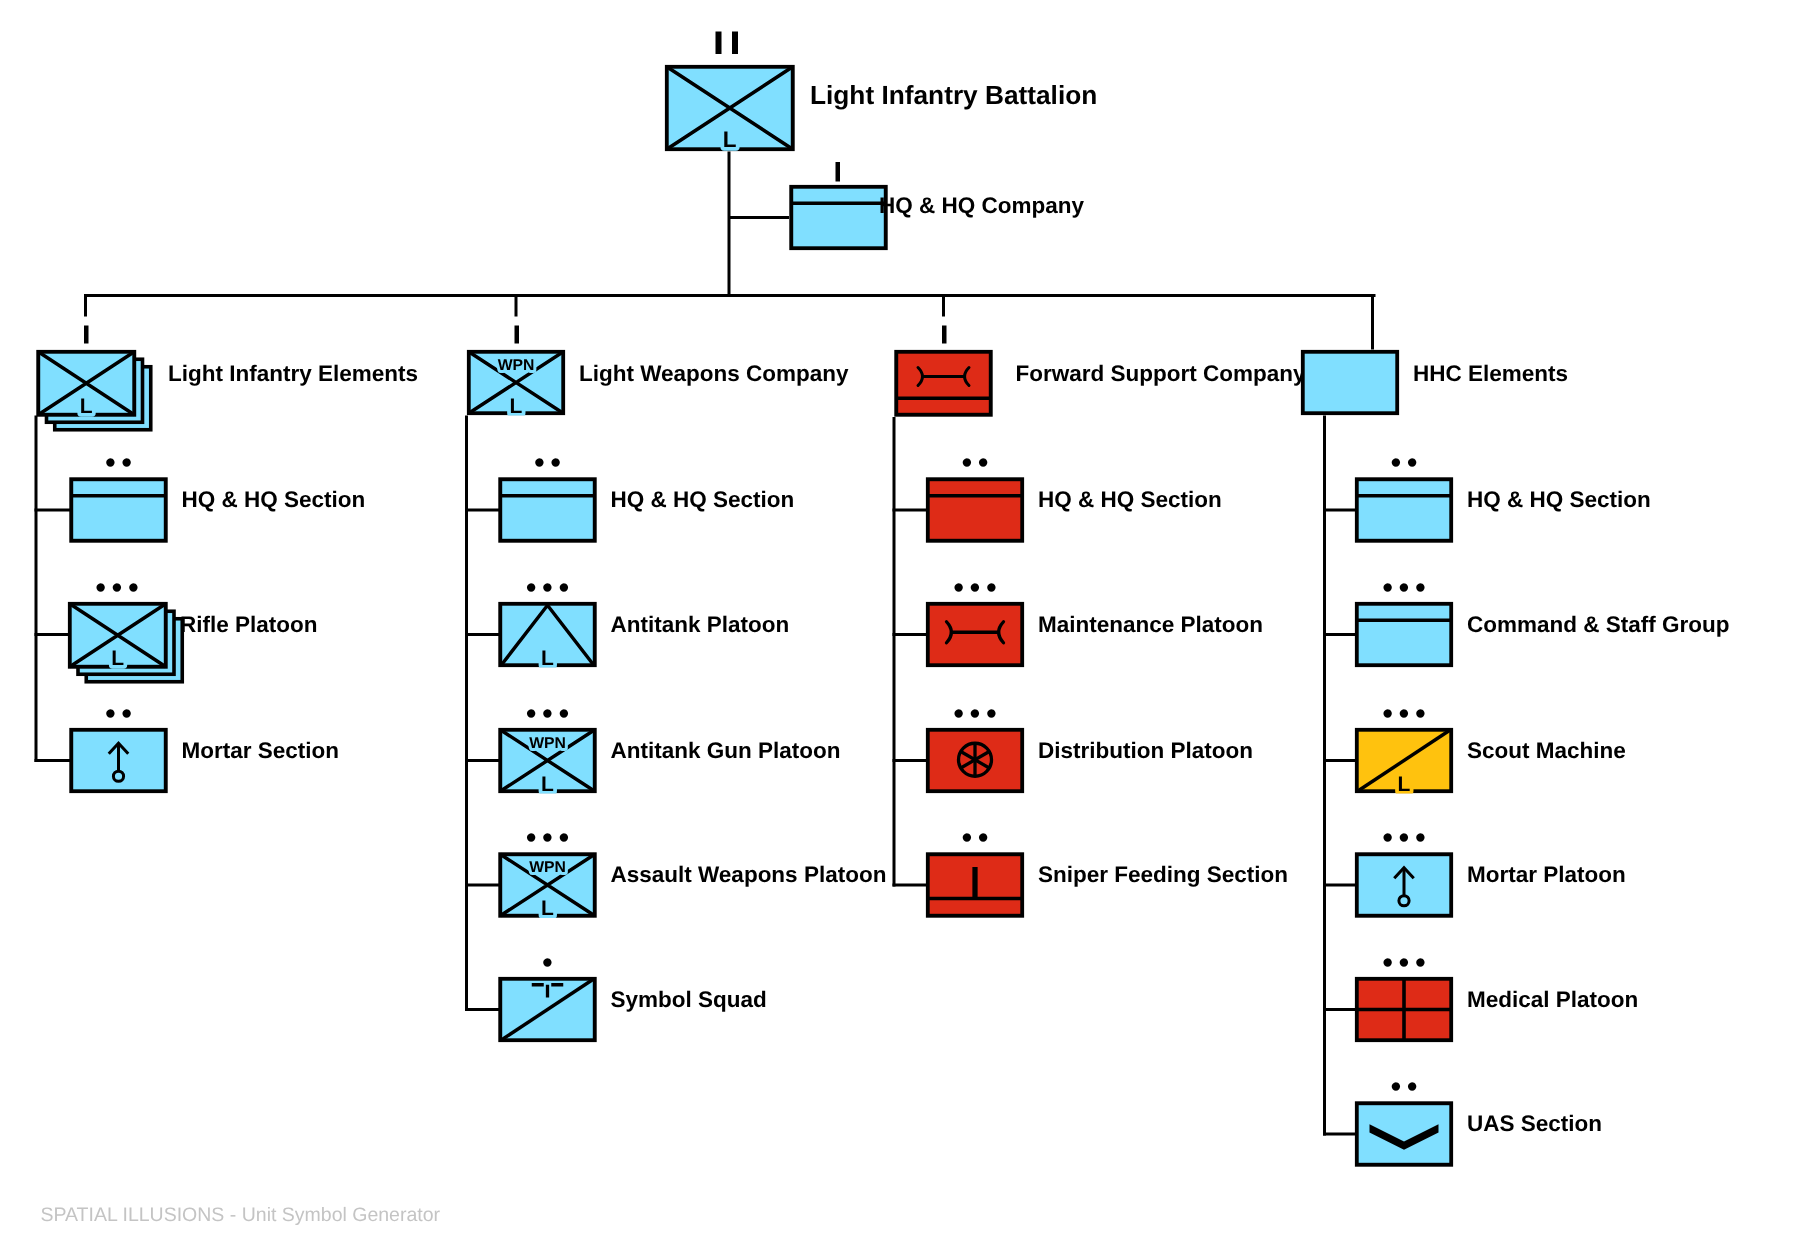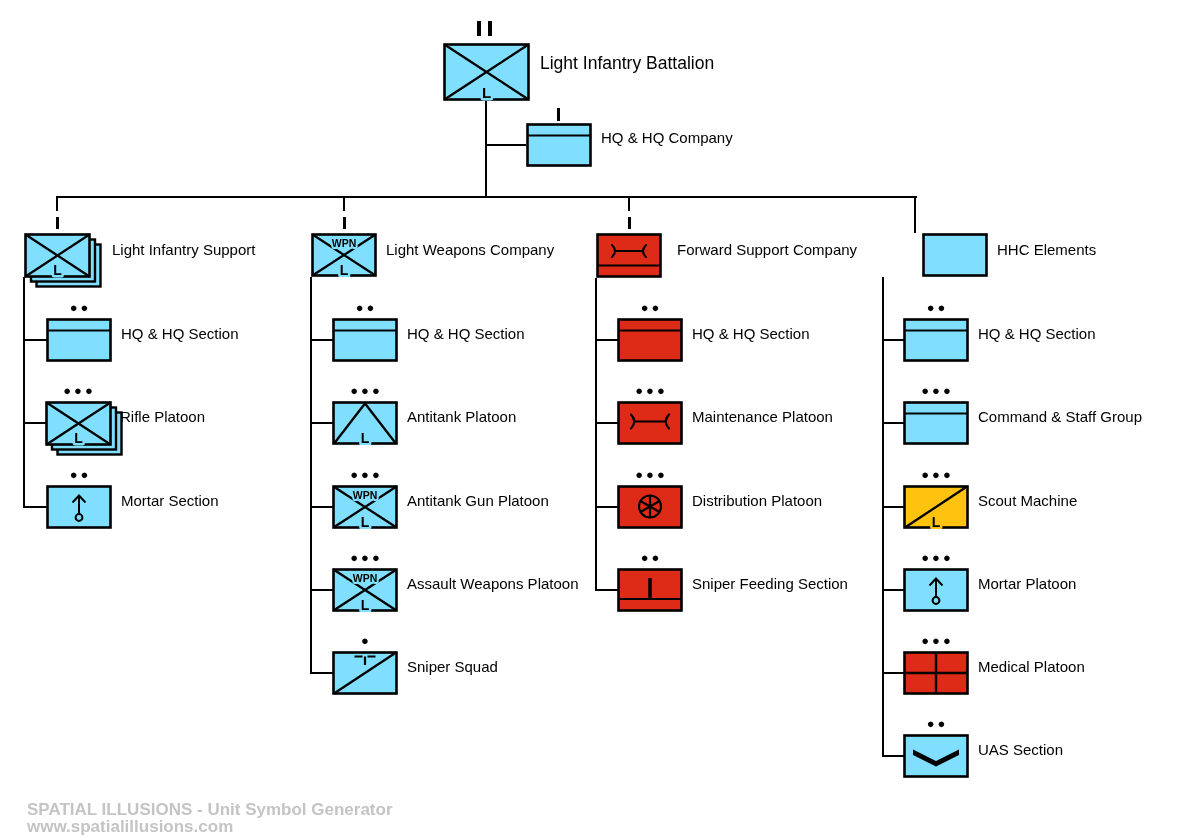--- a/index.html
+++ b/index.html
@@ -1,25 +1,25 @@
 <!DOCTYPE html>
 <html><head>
 <meta charset="utf-8">
 <style>
   html,body{margin:0;padding:0;background:#fff;}
   #stage{position:relative;width:1200px;height:839px;background:#fff;overflow:hidden;
          font-family:"Liberation Sans",sans-serif;}
   .line{position:absolute;background:#000;}
   .node{position:absolute;}
   .sym{display:block;}
-  .label{position:absolute;white-space:nowrap;font-weight:normal;font-size:15px;color:#000;line-height:18px;}
+  .label{position:absolute;white-space:nowrap;font-weight:bold;font-size:15px;color:#000;line-height:18px;}
   .label.big{font-size:17.5px;line-height:20px;}
   .dots{position:absolute;top:-17px;left:0;width:66px;height:15px;text-align:center;
         font-size:13px;line-height:14px;letter-spacing:3px;text-indent:3px;color:#000;}
-  .watermark{position:absolute;left:27px;top:801px;color:#C4C4C4;font-size:17px;line-height:17px;font-weight:bold;}
+  .watermark{position:absolute;left:27px;top:801px;color:#C4C4C4;font-size:13px;line-height:17px;font-weight:normal;}
   svg text{font-family:"Liberation Sans",sans-serif;font-weight:bold;paint-order:stroke;stroke-linejoin:round;}
 </style>
 </head>
 <body>
 
 <div id="stage">
 
   <div class="line" style="left:477px;top:21px;width:4px;height:15px"></div>
   <div class="line" style="left:488px;top:21px;width:4px;height:15px"></div>
   <div class="line" style="left:485px;top:101px;width:2px;height:96px"></div>
@@ -68,32 +68,32 @@
       <text x="43.5" y="55" text-anchor="middle" font-size="15" fill="#000" stroke-width="5" stroke="#80DFFF">L</text>
     </svg>
     <div class="label big" style="left:97px;top:10px">Light Infantry Battalion</div>
   </div>
 
   <div class="node" style="left:526px;top:123px">
     <svg class="sym" width="66" height="44">
       <rect x="1.5" y="1.5" width="63" height="41" stroke="#000" stroke-width="2.6" fill="#80DFFF"></rect>
       <line x1="1.5" y1="12.5" x2="64.5" y2="12.5" stroke="#000" stroke-width="2.2"></line>
     </svg>
-    <div class="label" style="left:75px;top:6px">HQ &amp; HQ Company</div>
+    <div class="label" style="left:60px;top:6px">HQ &amp; HQ Company</div>
   </div>
 
   <div class="node" style="left:24px;top:233px">
     <svg class="sym" width="79" height="56">
       <rect x="12.5" y="11.5" width="64" height="42" stroke="#000" stroke-width="2.4" fill="#80DFFF"></rect>
       <rect x="7" y="6.5" width="64" height="42" stroke="#000" stroke-width="2.4" fill="#80DFFF"></rect>
       <rect x="1.5" y="1.5" width="64" height="42" stroke="#000" stroke-width="2.6" fill="#80DFFF"></rect>
       <path d="M1.5,1.5 L65.5,43.5 M65.5,1.5 L1.5,43.5" stroke="#000" stroke-width="2.3" fill="none"></path>
       <text x="33.5" y="42" text-anchor="middle" font-size="14" fill="#000" stroke-width="5" stroke="#80DFFF">L</text>
     </svg>
-    <div class="label" style="left:88px;top:8px">Light Infantry Support</div>
+    <div class="label" style="left:88px;top:8px">Light Infantry Elements</div>
   </div>
 
   <div class="node" style="left:46px;top:318px">
     <div class="dots">●●</div>
     <svg class="sym" width="66" height="44">
       <rect x="1.5" y="1.5" width="63" height="41" stroke="#000" stroke-width="2.6" fill="#80DFFF"></rect>
       <line x1="1.5" y1="12.5" x2="64.5" y2="12.5" stroke="#000" stroke-width="2.2"></line>
     </svg>
     <div class="label" style="left:75px;top:7px">HQ &amp; HQ Section</div>
   </div>
@@ -172,21 +172,21 @@
     <div class="label" style="left:75px;top:7px">Assault Weapons Platoon</div>
   </div>
 
   <div class="node" style="left:332px;top:651px">
     <div class="dots">●</div>
     <svg class="sym" width="66" height="44">
       <rect x="1.5" y="1.5" width="63" height="41" stroke="#000" stroke-width="2.6" fill="#80DFFF"></rect>
       <path d="M2,42.5 L64,1.5" stroke="#000" stroke-width="2.3" fill="none"></path>
       <path d="M22.5,5.5 H30.5 M35.5,5.5 H43.5 M33,5.5 V14" stroke="#000" stroke-width="2.2" fill="none"></path>
     </svg>
-    <div class="label" style="left:75px;top:7px">Sniper Squad</div>
+    <div class="label" style="left:75px;top:7px">Symbol Squad</div>
   </div>
 
   <div class="node" style="left:596px;top:233px">
     <svg class="sym" width="66" height="45">
       <rect x="1.5" y="1.5" width="63" height="42" stroke="#000" stroke-width="2.6" fill="#DE2B17"></rect>
       <line x1="1.5" y1="32.5" x2="64.5" y2="32.5" stroke="#000" stroke-width="2.2"></line>
       <g stroke="#000" stroke-width="2" fill="none" stroke-linecap="round">
         <path d="M16,12 Q22,18 16,24"></path>
         <path d="M50,12 Q44,18 50,24"></path>
         <line x1="19.5" y1="18" x2="46.5" y2="18"></line>
@@ -234,21 +234,21 @@
   <div class="node" style="left:617px;top:568px">
     <div class="dots">●●</div>
     <svg class="sym" width="66" height="44">
       <rect x="1.5" y="1.5" width="63" height="41" stroke="#000" stroke-width="2.6" fill="#DE2B17"></rect>
       <line x1="1.5" y1="31" x2="64.5" y2="31" stroke="#000" stroke-width="2.2"></line>
       <line x1="33" y1="10" x2="33" y2="31" stroke="#000" stroke-width="3.5"></line>
     </svg>
     <div class="label" style="left:75px;top:7px">Sniper Feeding Section</div>
   </div>
 
-  <div class="node" style="left:922px;top:233px">
+  <div class="node" style="left:867px;top:233px">
     <svg class="sym" width="66" height="44">
       <rect x="1.5" y="1.5" width="63" height="41" stroke="#000" stroke-width="2.6" fill="#80DFFF"></rect>
     </svg>
     <div class="label" style="left:75px;top:8px">HHC Elements</div>
   </div>
 
   <div class="node" style="left:903px;top:318px">
     <div class="dots">●●</div>
     <svg class="sym" width="66" height="44">
       <rect x="1.5" y="1.5" width="63" height="41" stroke="#000" stroke-width="2.6" fill="#80DFFF"></rect>
@@ -300,16 +300,15 @@
     <div class="dots">●●</div>
     <svg class="sym" width="66" height="44">
       <rect x="1.5" y="1.5" width="63" height="41" stroke="#000" stroke-width="2.6" fill="#80DFFF"></rect>
       <path d="M10,15.5 L33,27 L56,15.5 L56,21 L33,32.5 L10,21 Z" fill="#000"></path>
     </svg>
     <div class="label" style="left:75px;top:7px">UAS Section</div>
   </div>
 
   <div class="watermark">
     <div>SPATIAL ILLUSIONS - Unit Symbol Generator</div>
-    <div>www.spatialillusions.com</div>
   </div>
 
 </div>
 
 </body></html>

